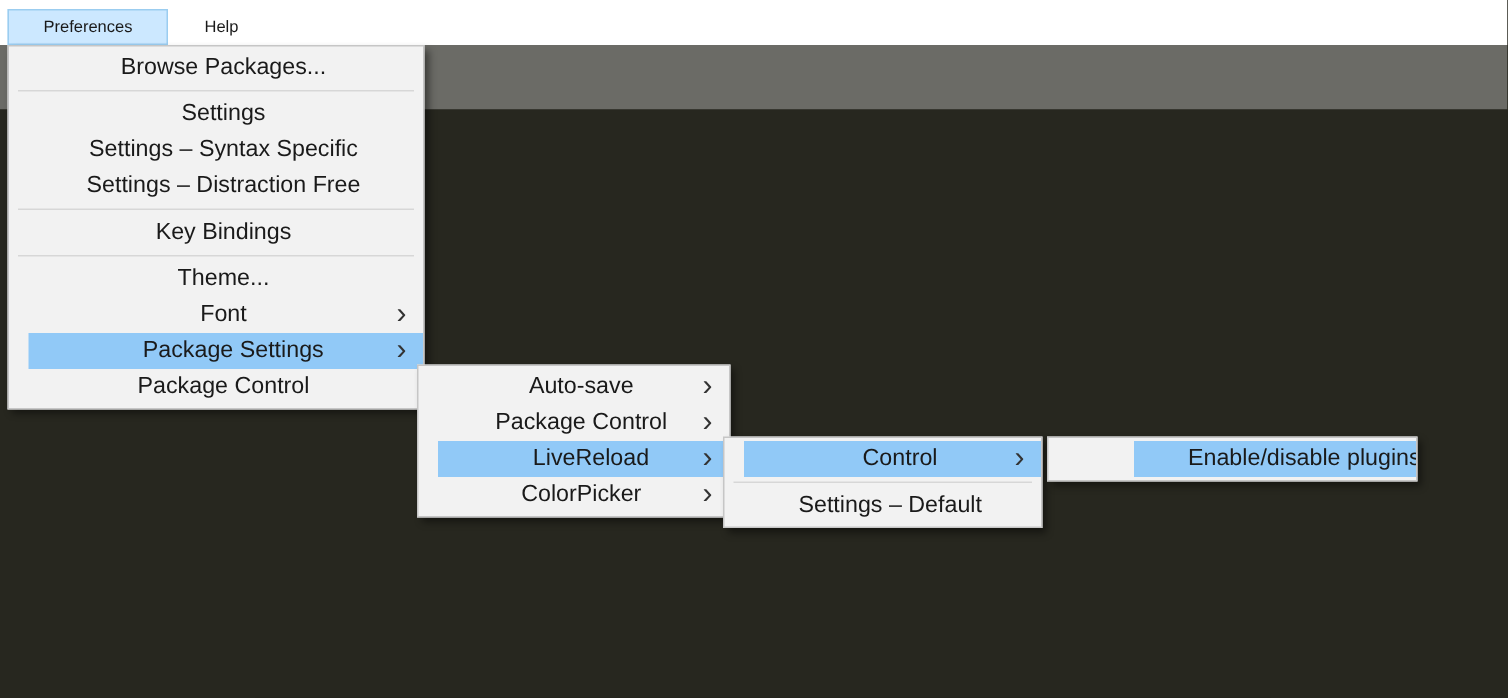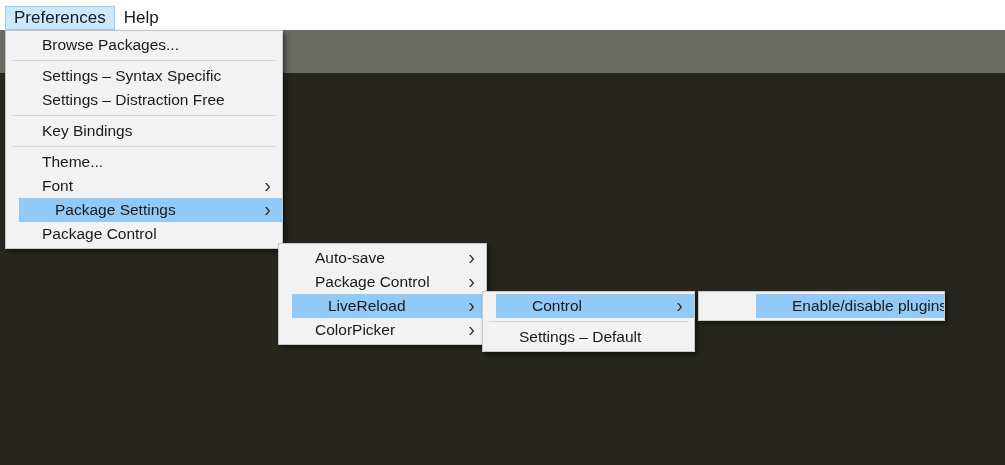--- a/index.html
+++ b/index.html
@@ -25,37 +25,38 @@
   }
   .editor-area {
     position: absolute; left: 0; top: 73px; width: 100%; height: 392px;
     background: var(--editor-bg, #27271f);
     z-index: 1;
   }
 
   
   .mb-item {
     display: inline-block; height: 22px; line-height: 22px;
-    padding: 0 8px; margin-top: 6px; vertical-align: top;
+    padding: 0 23px; margin-top: 6px; vertical-align: top;
     border: 1px solid transparent;
-    font-size: 17px;
+    font-size: 11px;
   }
   .mb-item:first-child { margin-left: 5px; }
   .mb-item.active {
     background: var(--menubar-highlight-fill, #cce8ff);
     border-color: var(--menubar-highlight-border, #9bcdf0);
   }
 
   
   .menu {
     position: absolute; box-sizing: border-box;
     background: var(--menu-bg, #f2f2f2);
     border: 1px solid var(--menu-border, #c6c6c6);
     padding: 2px 0;
     box-shadow: 3px 3px 5px rgba(0,0,0,0.45);
+    text-align: center;
   }
   #menu-preferences      { left: 5px;   top: 30px;  width: 278px; z-index: 10; }
   #menu-package-settings { left: 278px; top: 243px; width: 209px; z-index: 20; }
   #menu-livereload       { left: 482px; top: 291px; width: 213px; z-index: 30; }
   #menu-plugins          { left: 698px; top: 291px; width: 247px; z-index: 40; padding-left: 44px; }
 
   .menu-item {
     position: relative; height: 24px; line-height: 24px;
     padding-left: 36px; padding-right: 26px;
     white-space: nowrap; overflow: hidden;
@@ -73,20 +74,21 @@
 <body>
 
 <div class="graybar"></div>
 <div class="editor-area"></div>
 
 <div class="menubar"><div class="mb-item active">Preferences</div><div class="mb-item">Help</div></div>
 
 <div class="menu" id="menu-preferences">
     <div class="menu-item"><span class="label">Browse Packages...</span></div>
     <div class="separator"></div>
+    <div class="menu-item"><span class="label">Settings</span></div>
     <div class="menu-item"><span class="label">Settings – Syntax Specific</span></div>
     <div class="menu-item"><span class="label">Settings – Distraction Free</span></div>
     <div class="separator"></div>
     <div class="menu-item"><span class="label">Key Bindings</span></div>
     <div class="separator"></div>
     <div class="menu-item"><span class="label">Theme...</span></div>
     <div class="menu-item"><span class="label">Font</span><span class="arrow">›</span></div>
     <div class="menu-item highlighted"><span class="label">Package Settings</span><span class="arrow">›</span></div>
     <div class="menu-item"><span class="label">Package Control</span></div>
   </div>

